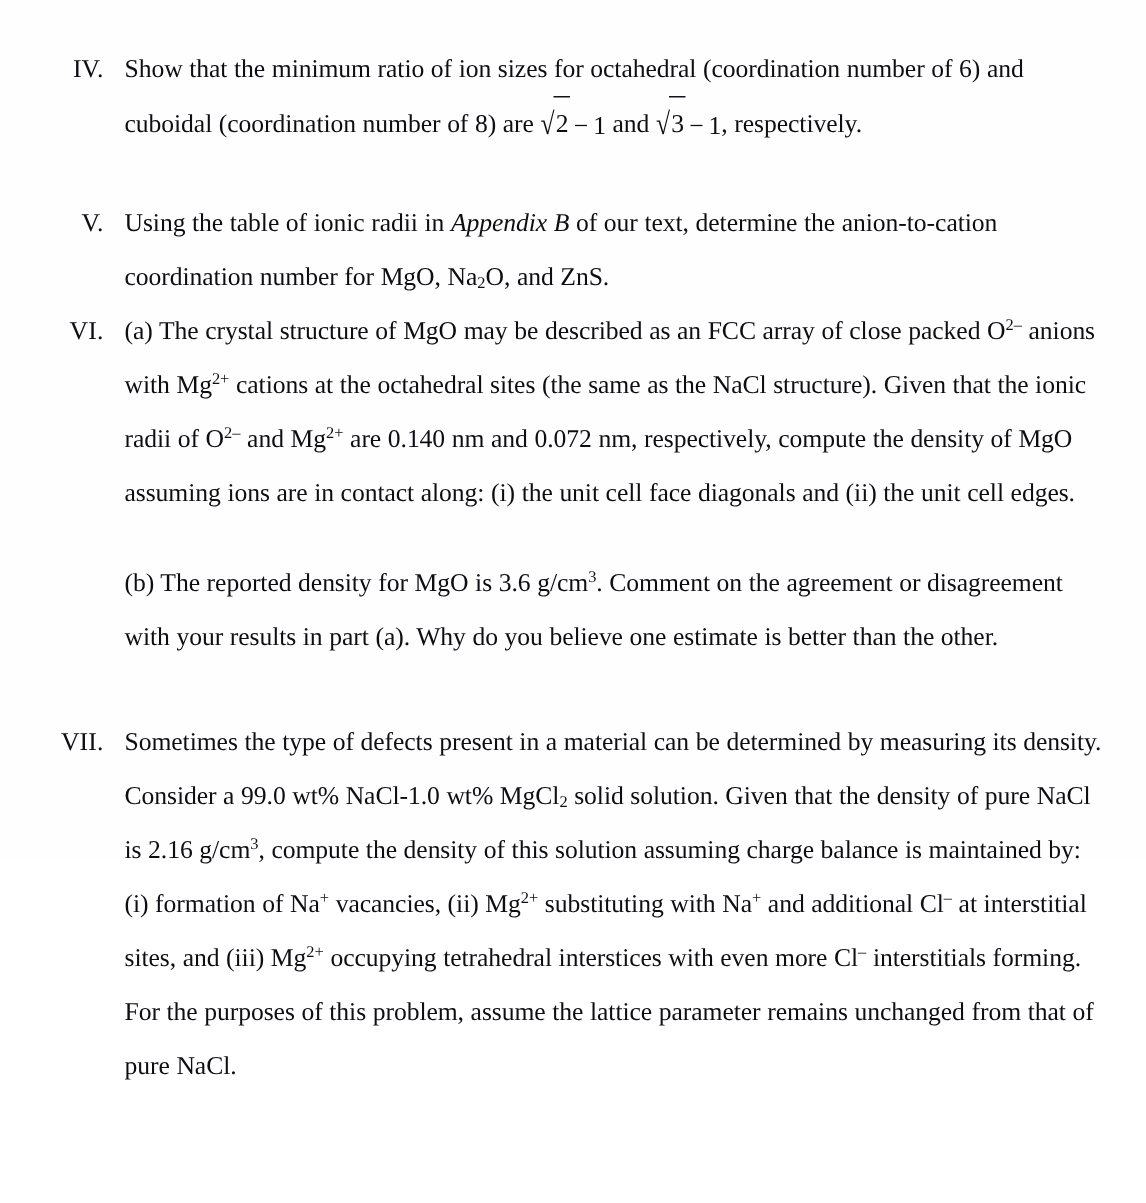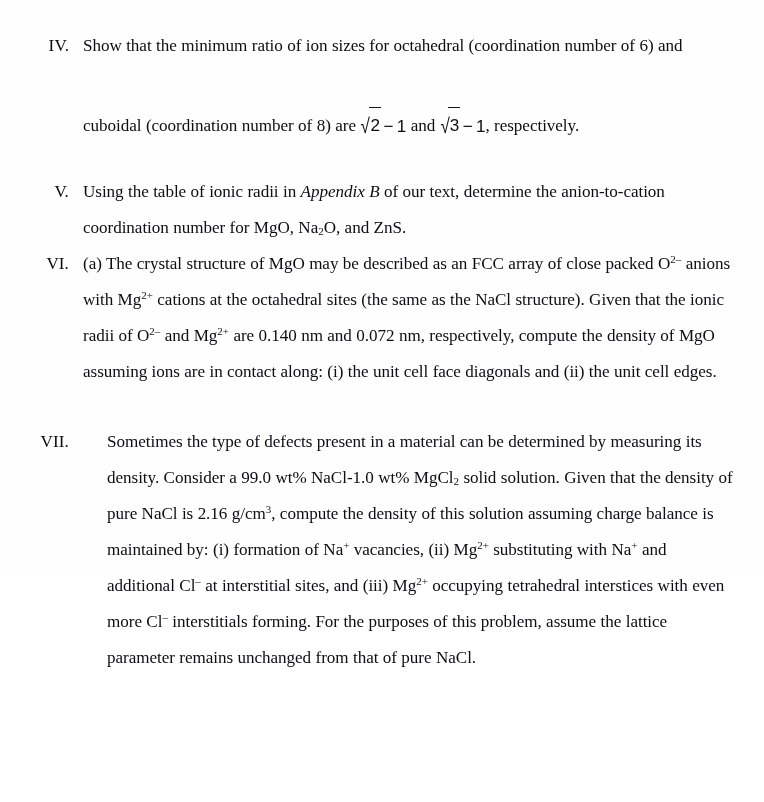--- a/index.html
+++ b/index.html
@@ -62,25 +62,24 @@
     line-height: 0;
     letter-spacing: 0;
   }
   .ital {
     font-style: italic;
     text-align: center;
   }
   
   .mathexp {
     display: inline-block;
-    font-family: Liberation Sans, sans-serif;
+    font-family: Liberation Serif, serif;
     white-space: nowrap;
     position: relative;
     top: 0.5px;
-    margin-top: 43px;
   }
   .radical {
     display: inline-block;
     position: relative;
     white-space: nowrap;
   }
   .radical .sign {
     display: inline-block;
     font-size: 18.5px;
     position: relative;
@@ -96,21 +95,21 @@
     top: -0.5px;
   }
   .minusterm {
     padding-left: 2.5px;
   }
 
   
   #problem-4  { margin-top: 6px; }
   #problem-5  { margin-top: 30px; }
   #problem-6  { }
-  #problem-7  { margin-top: 34px; gap: 24px; }
+  #problem-7  { margin-top: 34px; }
 </style>
 </head>
 <body style="color: rgb(13, 13, 18);">
 
 <div class="page" style="background: rgb(254, 254, 254);">
   <div id="problems-container">
       <div class="problem" id="problem-4">
         <div class="numeral">IV.</div>
         <div class="body-col">
           <div class="para" id="p4a">Show that the minimum ratio of ion sizes for octahedral (coordination number of 6) and cuboidal (coordination number of 8) are <span class="mathexp"><span class="radical"><span class="sign">√</span><span class="radicand">2</span></span><span class="minusterm">− 1</span></span> and <span class="mathexp"><span class="radical"><span class="sign">√</span><span class="radicand">3</span></span><span class="minusterm">− 1</span></span>, respectively.</div>
@@ -119,20 +118,21 @@
       <div class="problem" id="problem-5">
         <div class="numeral">V.</div>
         <div class="body-col">
           <div class="para" id="p5a">Using the table of ionic radii in <span class="ital">Appendix B</span> of our text, determine the anion-to-cation coordination number for MgO, Na<sub>2</sub>O, and ZnS.</div>
         </div>
       </div>
       <div class="problem" id="problem-6">
         <div class="numeral">VI.</div>
         <div class="body-col">
           <div class="para" id="p6a">(a) The crystal structure of MgO may be described as an FCC array of close packed O<sup>2–</sup> anions with Mg<sup>2+</sup> cations at the octahedral sites (the same as the NaCl structure). Given that the ionic radii of O<sup>2–</sup> and Mg<sup>2+</sup> are 0.140 nm and 0.072 nm, respectively, compute the density of MgO assuming ions are in contact along: (i) the unit cell face diagonals and (ii) the unit cell edges.</div>
+          <div class="para" id="p6b">(b) The reported density for  MgO is 3.6 g/cm<sup>3</sup>. Comment on the agreement or disagreement with your results in part (a). Why do you believe one estimate is better than the other.</div>
         </div>
       </div>
       <div class="problem" id="problem-7">
         <div class="numeral">VII.</div>
         <div class="body-col">
           <div class="para" id="p7a">Sometimes the type of defects present in a material can be determined by measuring its density. Consider a 99.0 wt% NaCl-1.0 wt% MgCl<sub>2</sub> solid solution. Given that the density of pure NaCl is 2.16 g/cm<sup>3</sup>, compute the density of this solution assuming charge balance is maintained by: (i) formation of Na<sup>+</sup> vacancies, (ii) Mg<sup>2+</sup> substituting with Na<sup>+</sup> and additional Cl<sup>–</sup> at interstitial sites, and (iii) Mg<sup>2+</sup> occupying tetrahedral interstices with even more Cl<sup>–</sup> interstitials forming. For the purposes of this problem, assume the lattice parameter remains unchanged from that of pure NaCl.</div>
         </div>
       </div>
     </div>
 </div>

